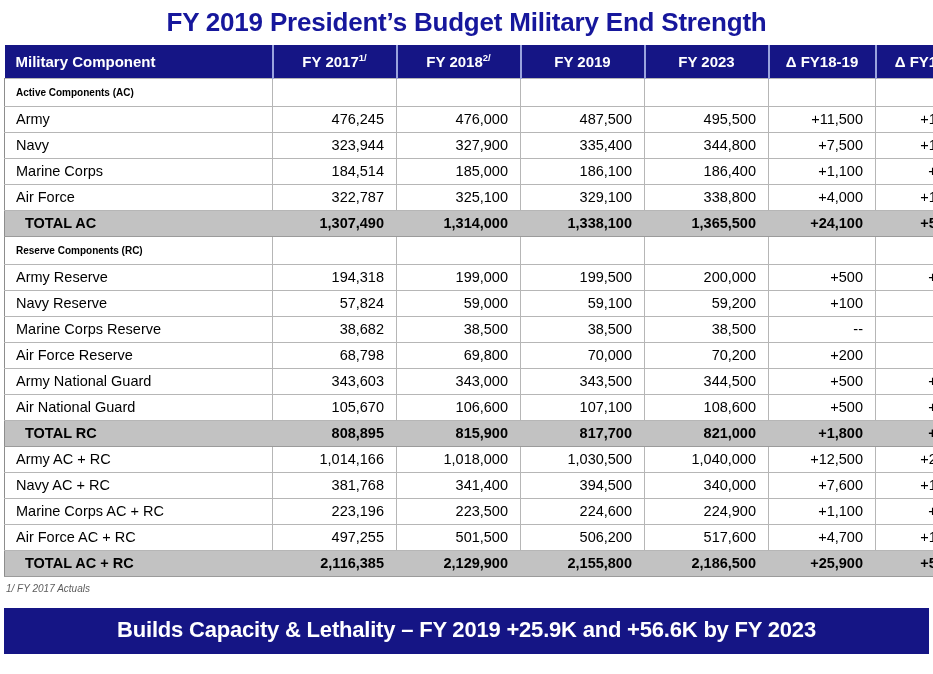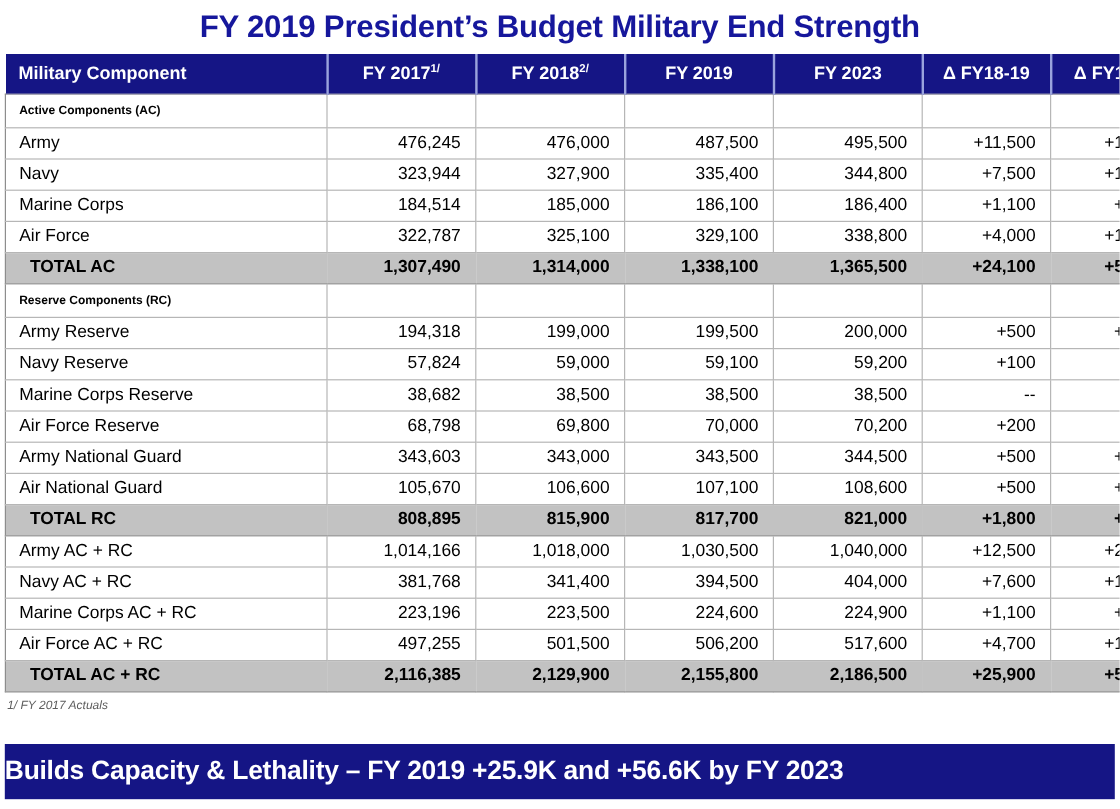--- a/index.html
+++ b/index.html
@@ -127,23 +127,24 @@
     font-style: italic;
     line-height: 1.45;
     white-space: nowrap;
   }
 
   
   .banner {
     position: absolute;
     left: 4px;
     right: 4px;
-    bottom: 8px;
+    bottom: 20px;
     background: #151585;
     color: #ffffff;
+    text-align: center;
     font-size: 22px;
     font-weight: bold;
     padding: 9px 0 11px 0;
     letter-spacing: -0.2px;
     white-space: nowrap;
   }
 </style>
 </head>
 <body>
 
@@ -307,21 +308,21 @@
             <td class="num">1,030,500</td>
             <td class="num">1,040,000</td>
             <td class="num">+12,500</td>
             <td class="num last">+22,000</td>
           </tr>
           <tr class="data">
             <td class="name">Navy AC + RC</td>
             <td class="num">381,768</td>
             <td class="num">341,400</td>
             <td class="num">394,500</td>
-            <td class="num">404,000</td>
+            <td class="num">340,000</td>
             <td class="num">+7,600</td>
             <td class="num last">+17,100</td>
           </tr>
           <tr class="data">
             <td class="name">Marine Corps AC + RC</td>
             <td class="num">223,196</td>
             <td class="num">223,500</td>
             <td class="num">224,600</td>
             <td class="num">224,900</td>
             <td class="num">+1,100</td>

